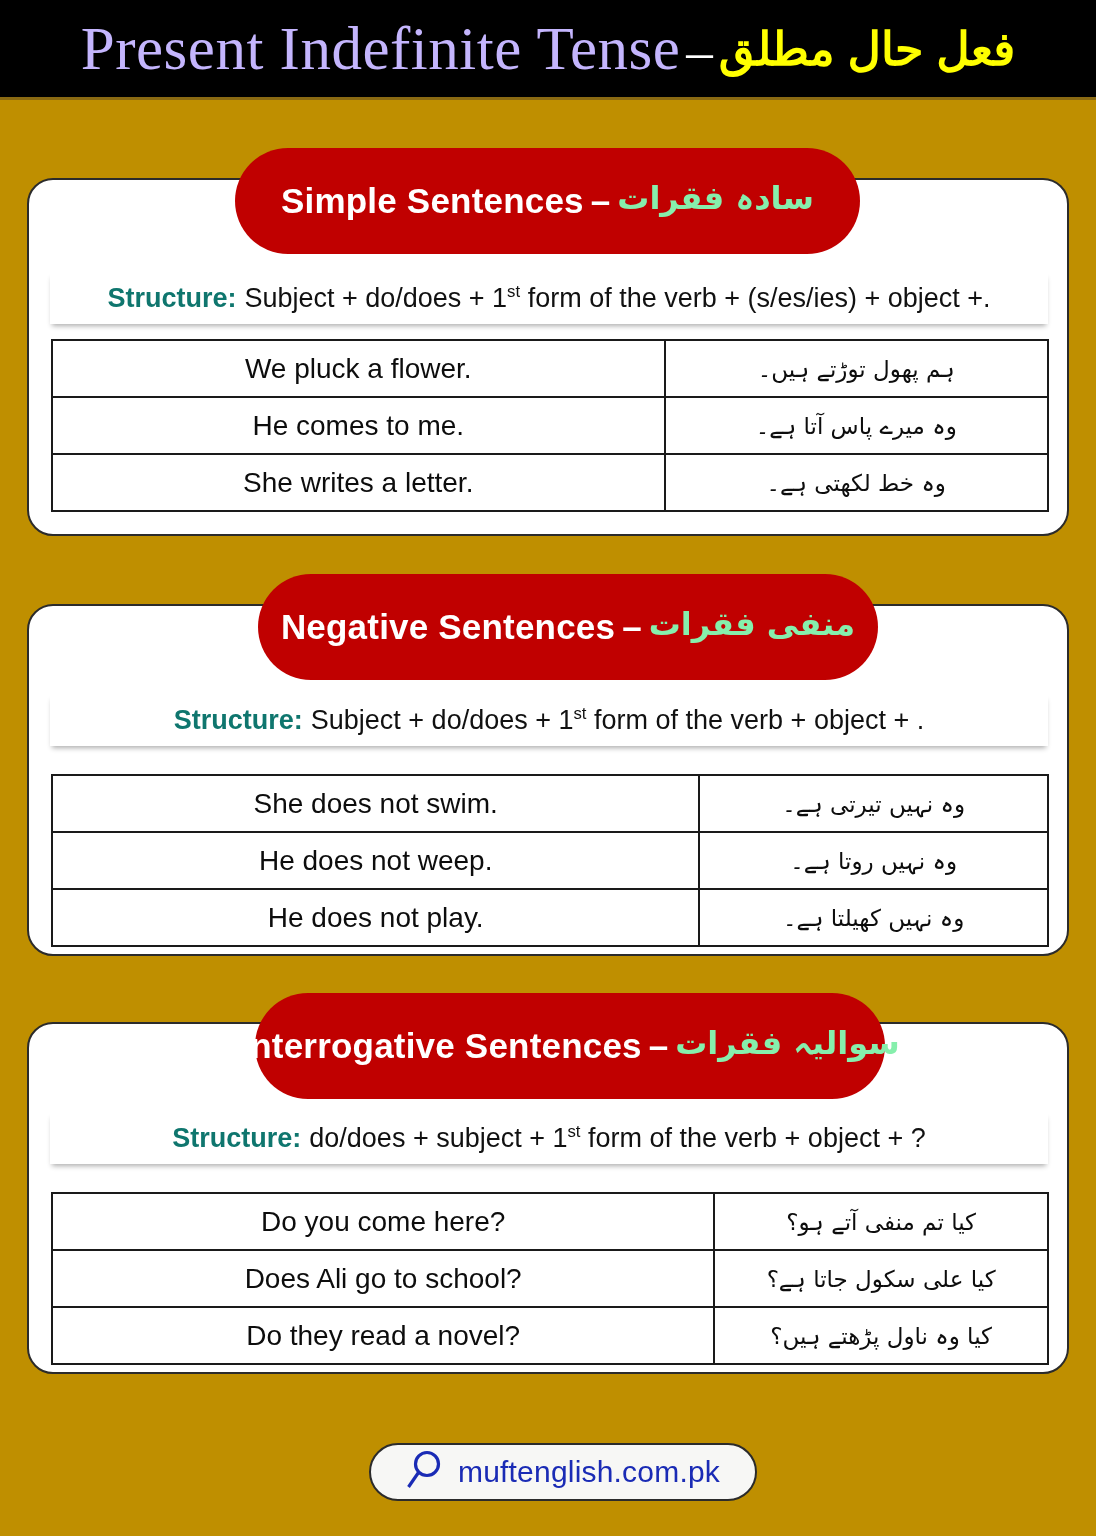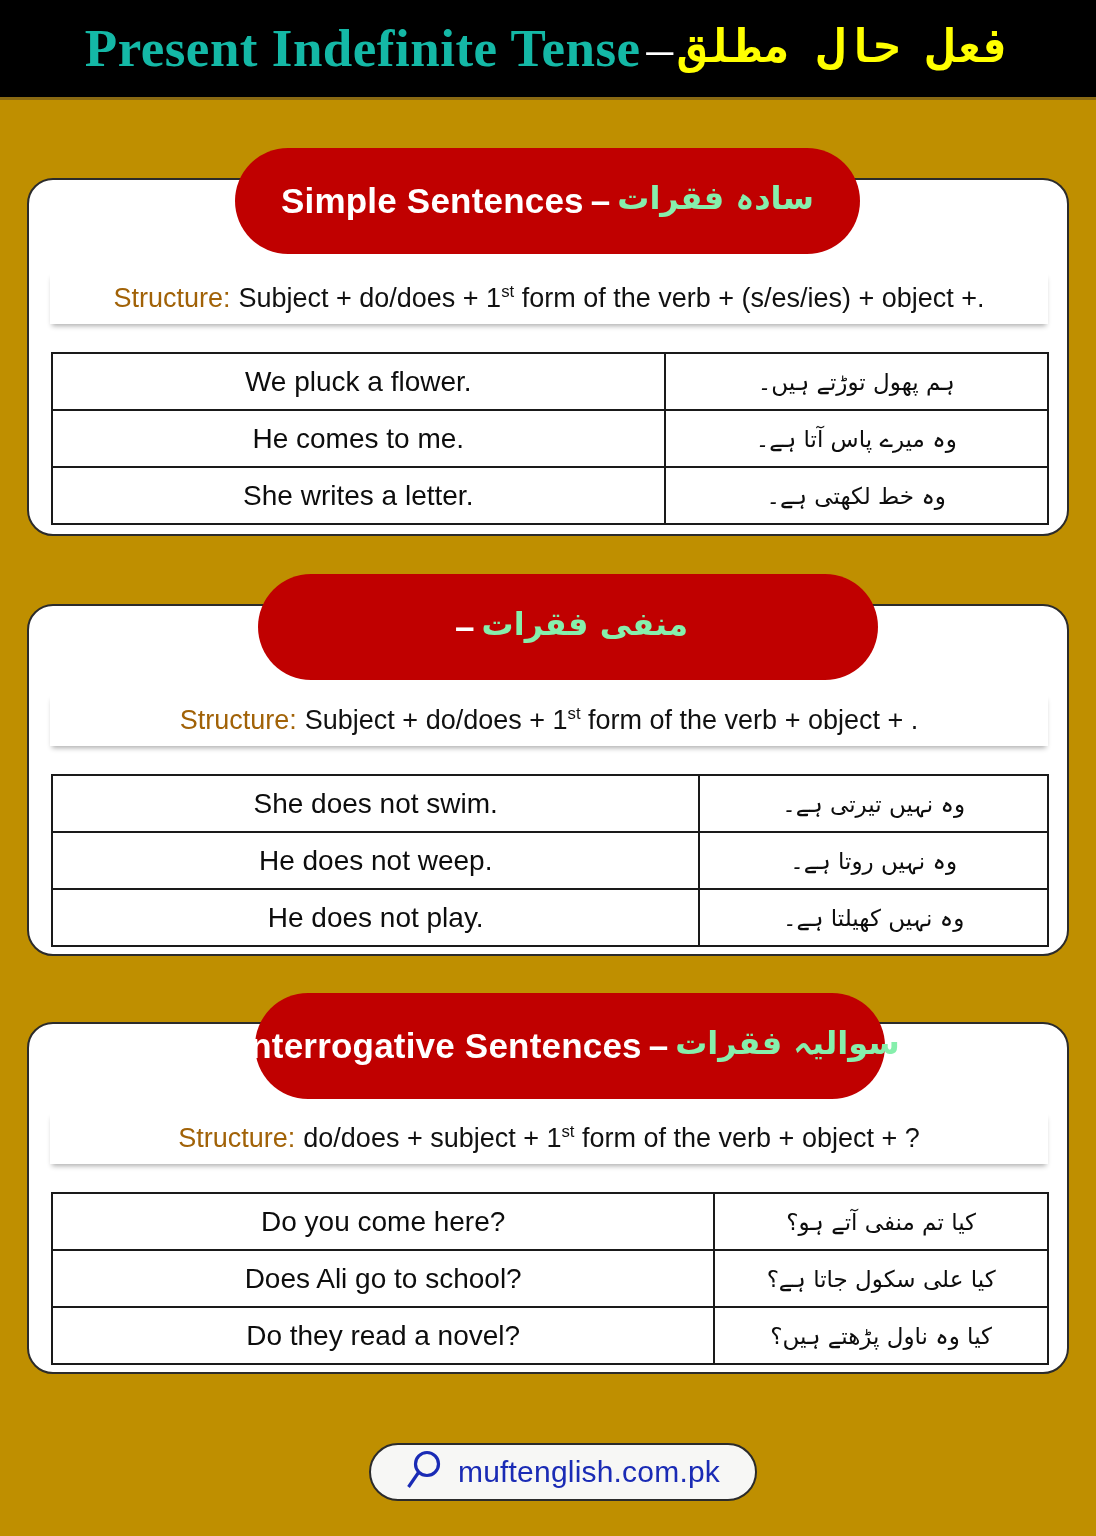--- a/index.html
+++ b/index.html
@@ -30,33 +30,32 @@
     border-bottom: 3px solid #8a6a12;
   }
   .title-row {
     display: flex;
     align-items: baseline;
     gap: 0;
     white-space: nowrap;
   }
   .title-en {
     font-family: "Liberation Serif", "DejaVu Serif", serif;
-    font-size: 53px;
-    color: #14b8a6;
+    font-size: 61px;
+    color: #c4b5fd;
     letter-spacing: 0.5px;
-    font-weight: bold;
   }
   .title-dash {
     font-family: "Liberation Serif", "DejaVu Serif", serif;
     font-size: 53px;
     color: #ffffff;
     padding: 0 6px;
   }
   .title-ur {
-    font-family: Liberation Mono, monospace;
+    font-family: Liberation Sans, sans-serif;
     font-size: 46px;
     color: #FFFF00;
     direction: rtl;
     font-weight: 700;
     position: relative;
     top: -4px;
   }
 
   
   .section {
@@ -123,42 +122,42 @@
     box-shadow: 0 4px 5px -2px rgba(0,0,0,0.32);
     box-sizing: border-box;
     white-space: nowrap;
   }
   #struct-simple        { top: 92px; }
   #struct-negative      { top: 88px; }
   #struct-interrogative { top: 88px; }
 
   .struct-label {
     font-size: 27px;
-    font-weight: 400;
-    color: #a16207;
+    font-weight: 700;
+    color: #0f766e;
     padding-right: 8px;
   }
   .struct-text {
     font-size: 27px;
     color: #111111;
   }
   .struct-text sup {
     font-size: 0.62em;
     vertical-align: super;
   }
 
   
   .tbl {
     position: absolute;
     left: 22px;
     width: 998px;
     border-collapse: collapse;
     table-layout: fixed;
   }
-  #tbl-simple        { top: 172px; border-radius: 17px; }
+  #tbl-simple        { top: 159px; border-radius: 17px; }
   #tbl-negative      { top: 168px; padding-left: 33px; }
   #tbl-interrogative { top: 168px; }
 
   .tbl td {
     border: 2px solid #1a1a1a;
     height: 57px;
     padding: 2px 10px;
     box-sizing: border-box;
     vertical-align: middle;
   }
@@ -272,20 +271,21 @@
       </tr>
       <tr>
         <td class="cell-en">He does not play.</td>
         <td class="cell-ur">وہ نہیں کھیلتا ہے۔</td>
       </tr>
     </tbody>
   </table>
 </div>
 
 <div class="pill" id="pill-negative">
+  <span class="pill-en">Negative Sentences</span>
   <span class="pill-dash">–</span>
   <span class="pill-ur">منفی فقرات</span>
 </div>
 
 <div class="section" id="section-interrogative">
 
   <div class="structure-bar" id="struct-interrogative">
     <span class="struct-label">Structure:</span>
     <span class="struct-text"><span>do/does + subject + 1</span><sup>st</sup><span> form of the verb + object + ?</span></span>
   </div>

